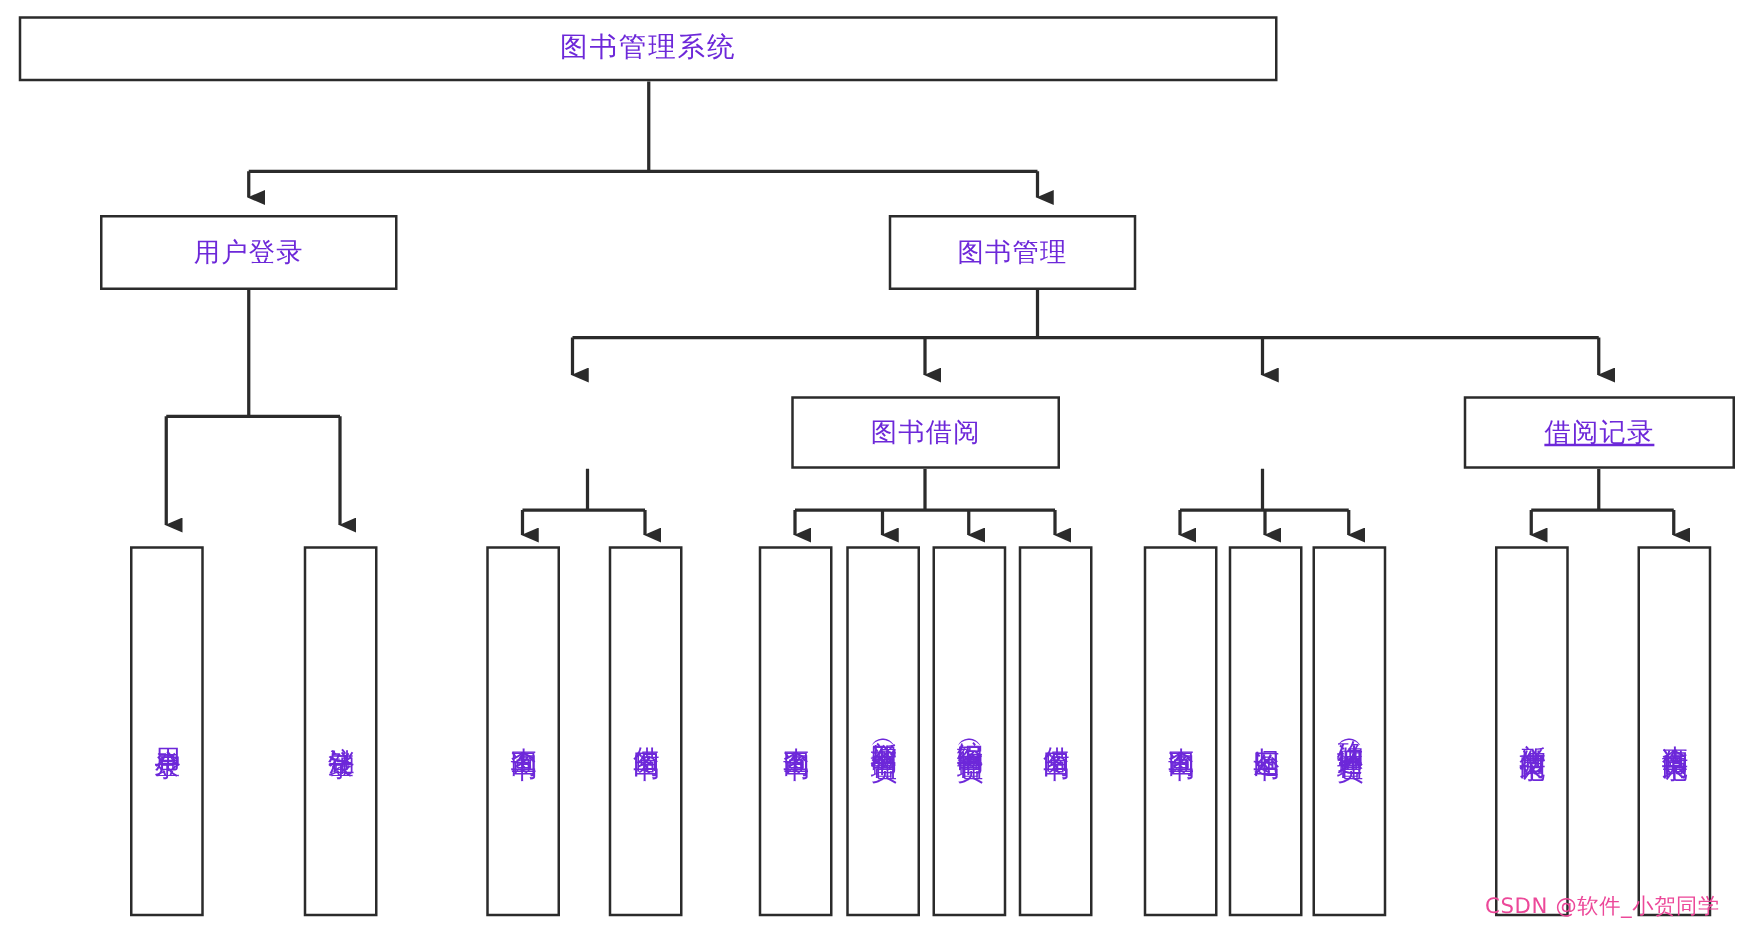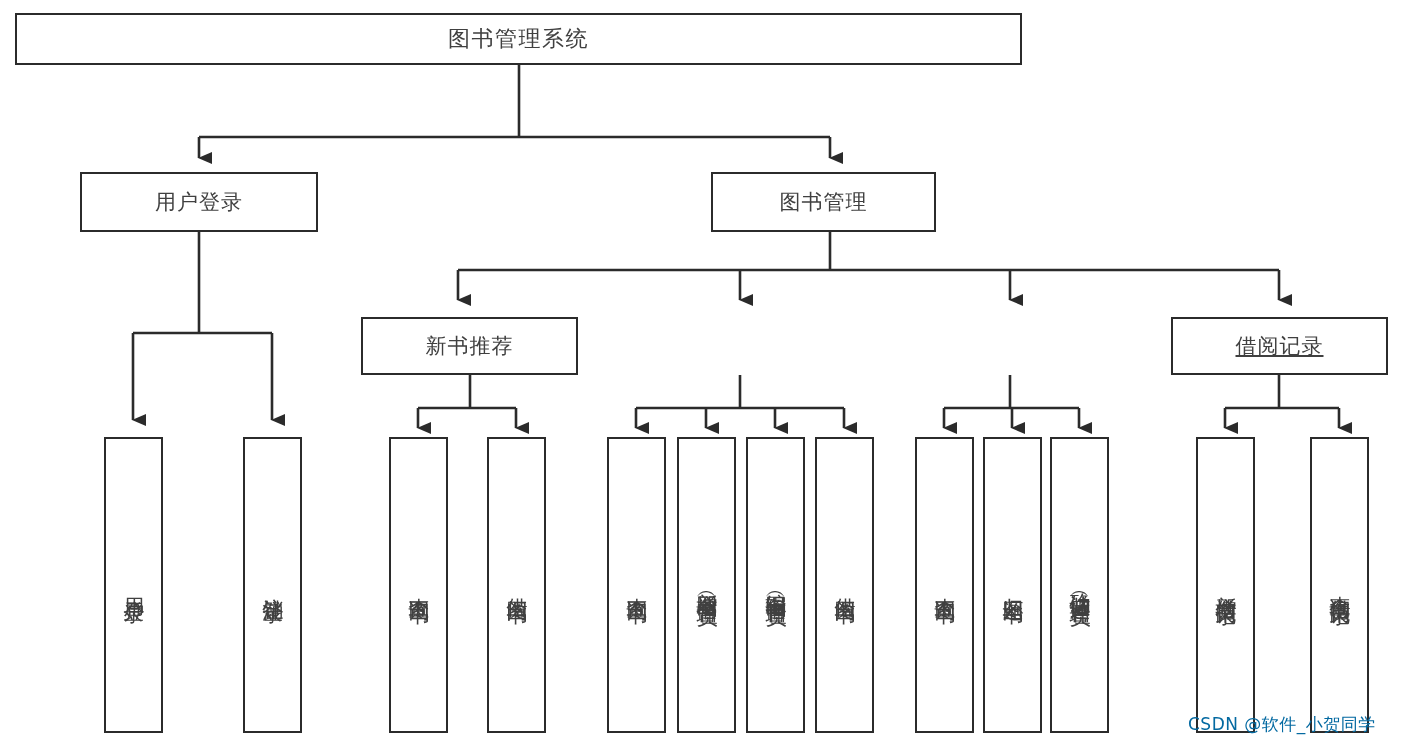--- a/index.html
+++ b/index.html
@@ -22,21 +22,21 @@
     pointer-events:none;
   }
   .node{
     position:absolute;
     box-sizing:border-box;
     border:2px solid #2b2b2b;
     background:#ffffff;
     display:flex;
     align-items:center;
     justify-content:center;
-    color:#404040;
+    color:#6d28d9;
   }
   .node .lbl{
     display:block;
     text-align:center;
     line-height:1.18;
     white-space:pre-line;
   }
   
   .h-node .lbl{
     writing-mode:horizontal-tb;
@@ -56,21 +56,21 @@
     font-size:21px;
     letter-spacing:2px;
     line-height:1;
     max-height:100%;
   }
   #watermark{
     position:absolute;
     left:1188px;
     top:713px;
     font-size:17px;
-    color:#0369a1;
+    color:#ec4899;
     letter-spacing:0.5px;
     white-space:nowrap;
     font-family:"DejaVu Sans","Liberation Sans",sans-serif;
   }
 </style>
 </head>
 <body>
 
 <div id="stage">
 
@@ -125,28 +125,28 @@
   </svg>
 
   <div class="node h-node" id="node-root" style="left:15px;top:13px;width:1007px;height:52px;">
     <span class="lbl">图书管理系统</span>
   </div>
 
   <div class="node h-node" style="left:80px;top:172px;width:238px;height:60px;">
     <span class="lbl">用户登录</span>
   </div>
 
-  <div class="node h-node" style="left:711px;top:172px;width:225px;height:60px;">
+  <div class="node h-node" style="left:711px;top:172px;width:198px;height:60px;">
     <span class="lbl">图书管理</span>
   </div>
 
-  <div class="node h-node" style="left:361px;top:317px;width:217px;height:58px;">
-    <span class="lbl">新书推荐</span>
+
+  <div class="node h-node" style="left:633px;top:317px;width:215px;height:58px;">
+    <span class="lbl">图书借阅</span>
   </div>
-
 
 
   <div class="node h-node" style="left:1171px;top:317px;width:217px;height:58px;text-decoration:underline;">
     <span class="lbl">借阅记录</span>
   </div>
 
   <div class="node v-node" style="left:104px;top:437px;width:59px;height:296px;">
     <span class="lbl">用户登录</span>
   </div>
   <div class="node v-node" style="left:243px;top:437px;width:59px;height:296px;">

